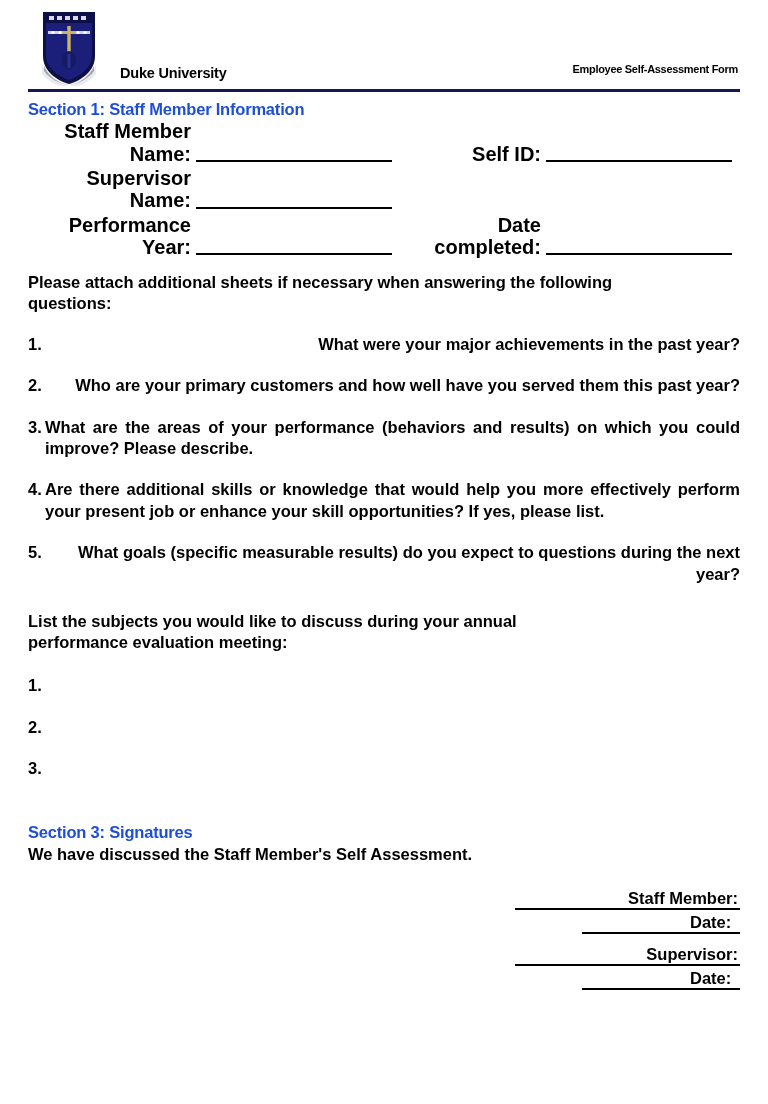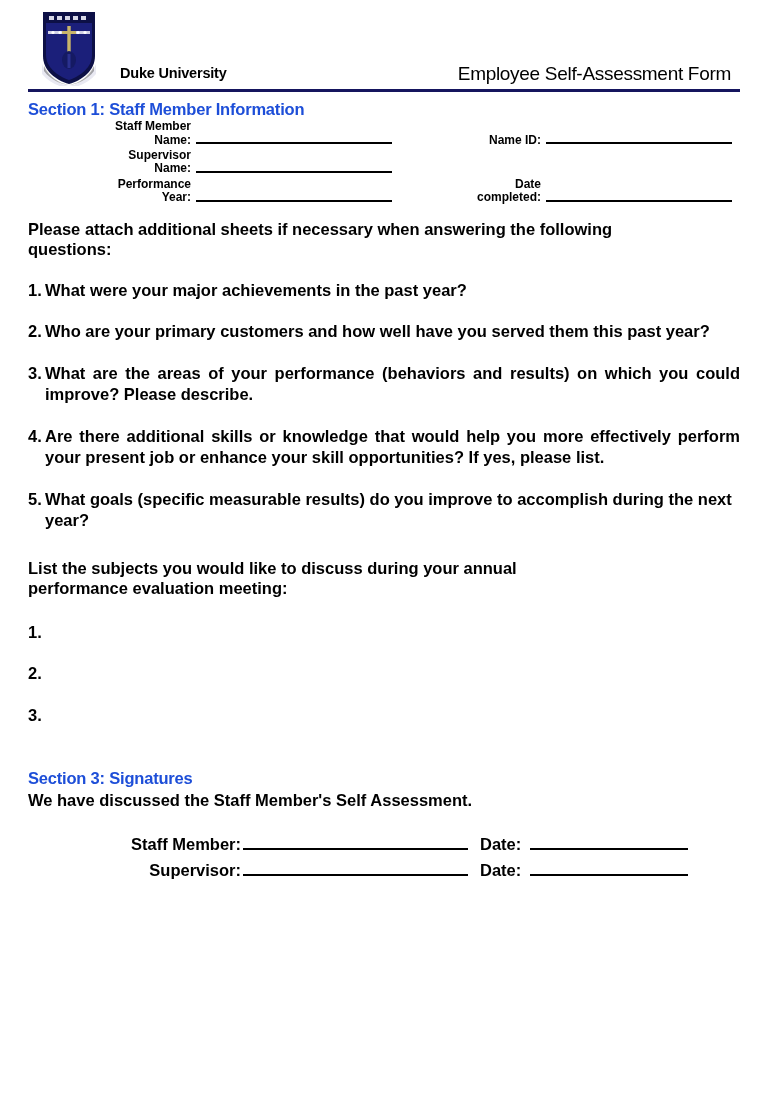--- a/index.html
+++ b/index.html
@@ -43,24 +43,24 @@
     left: 92px;
     top: 66px;
     font-size: 14.5px;
     font-weight: bold;
     letter-spacing: -0.2px;
     color: #000;
     line-height: 1;
   }
   .form-title {
     position: absolute;
-    right: 9px;
+    right: 2px;
     top: 64px;
-    font-size: 19px;
-    font-weight: normal;
+    font-size: 11px;
+    font-weight: bold;
     letter-spacing: -0.3px;
     color: #000;
     line-height: 1;
     white-space: nowrap;
   }
   .header-rule {
     position: absolute;
     left: 0px;
     right: 0px;
     top: 89px;
@@ -80,21 +80,21 @@
   
   .s1 {
     margin-top: 12px;
   }
   .s1-row {
     display: flex;
     align-items: flex-end;
     margin-top: 2px;
   }
   .s1-label {
-    font-size: 12px;
+    font-size: 20px;
     font-weight: bold;
     text-align: right;
     line-height: 1.12;
     padding-right: 5px;
     box-sizing: border-box;
     white-space: pre-line;
   }
   .s1-label.left  { width: 168px; }
   .s1-label.right { width: 128px; }
   .s1-rule {
@@ -129,21 +129,21 @@
     margin-top: 20px;
   }
   ol.questions li .num {
     flex: 0 0 auto;
     width: 17px;
   }
   ol.questions li .qtext {
     flex: 1 1 auto;
     text-align: justify;
   }
-  ol.questions li.ragged .qtext { text-align: left; }
+  ol.questions li.ragged .qtext { text-align: right; }
 
   .list-intro {
     font-size: 16.5px;
     font-weight: bold;
     line-height: 1.25;
     margin-top: 26px;
     max-width: 580px;
   }
   .blank-list {
     list-style: none;
@@ -163,20 +163,21 @@
     font-size: 16.5px;
     font-weight: bold;
     margin-top: 4px;
     line-height: 1.2;
   }
   .sig-block { margin-top: 24px; }
   .sig-row {
     display: flex;
     align-items: flex-end;
     margin-top: 8px;
+    flex-direction: column;
   }
   .sig-label {
     font-size: 16.5px;
     font-weight: bold;
     text-align: right;
     padding-right: 2px;
     box-sizing: border-box;
     line-height: 1.1;
   }
   .sig-label.name { width: 215px; }
@@ -233,21 +234,21 @@
   </div>
 
   <div class="s1">
     <div class="section-heading">Section 1: Staff Member Information</div>
 
     <div class="s1-row">
       <div class="s1-label left">Staff Member
 Name:</div>
       <div class="s1-rule left"></div>
       <div class="s1-gap"></div>
-      <div class="s1-label right">Name ID:</div>
+      <div class="s1-label right">Self ID:</div>
       <div class="s1-rule right"></div>
     </div>
 
     <div class="s1-row">
       <div class="s1-label left">Supervisor
 Name:</div>
       <div class="s1-rule left"></div>
       <div class="s1-gap"></div>
       <div class="s1-label right"></div>
     </div>
@@ -278,21 +279,21 @@
       <li>
         <span class="num">3.</span>
         <span class="qtext">What are the areas of your performance (behaviors and results) on which you could improve? Please describe.</span>
       </li>
       <li>
         <span class="num">4.</span>
         <span class="qtext">Are there additional skills or knowledge that would help you more effectively perform your present job or enhance your skill opportunities? If yes, please list.</span>
       </li>
       <li class="ragged">
         <span class="num">5.</span>
-        <span class="qtext">What goals (specific measurable results) do you improve to accomplish during the next year?</span>
+        <span class="qtext">What goals (specific measurable results) do you expect to questions during the next year?</span>
       </li>
     </ol>
 
     <div class="list-intro">List the subjects you would like to discuss during your annual performance evaluation meeting:</div>
 
     <ul class="blank-list">
       <li>1.</li>
       <li>2.</li>
       <li>3.</li>
     </ul>

